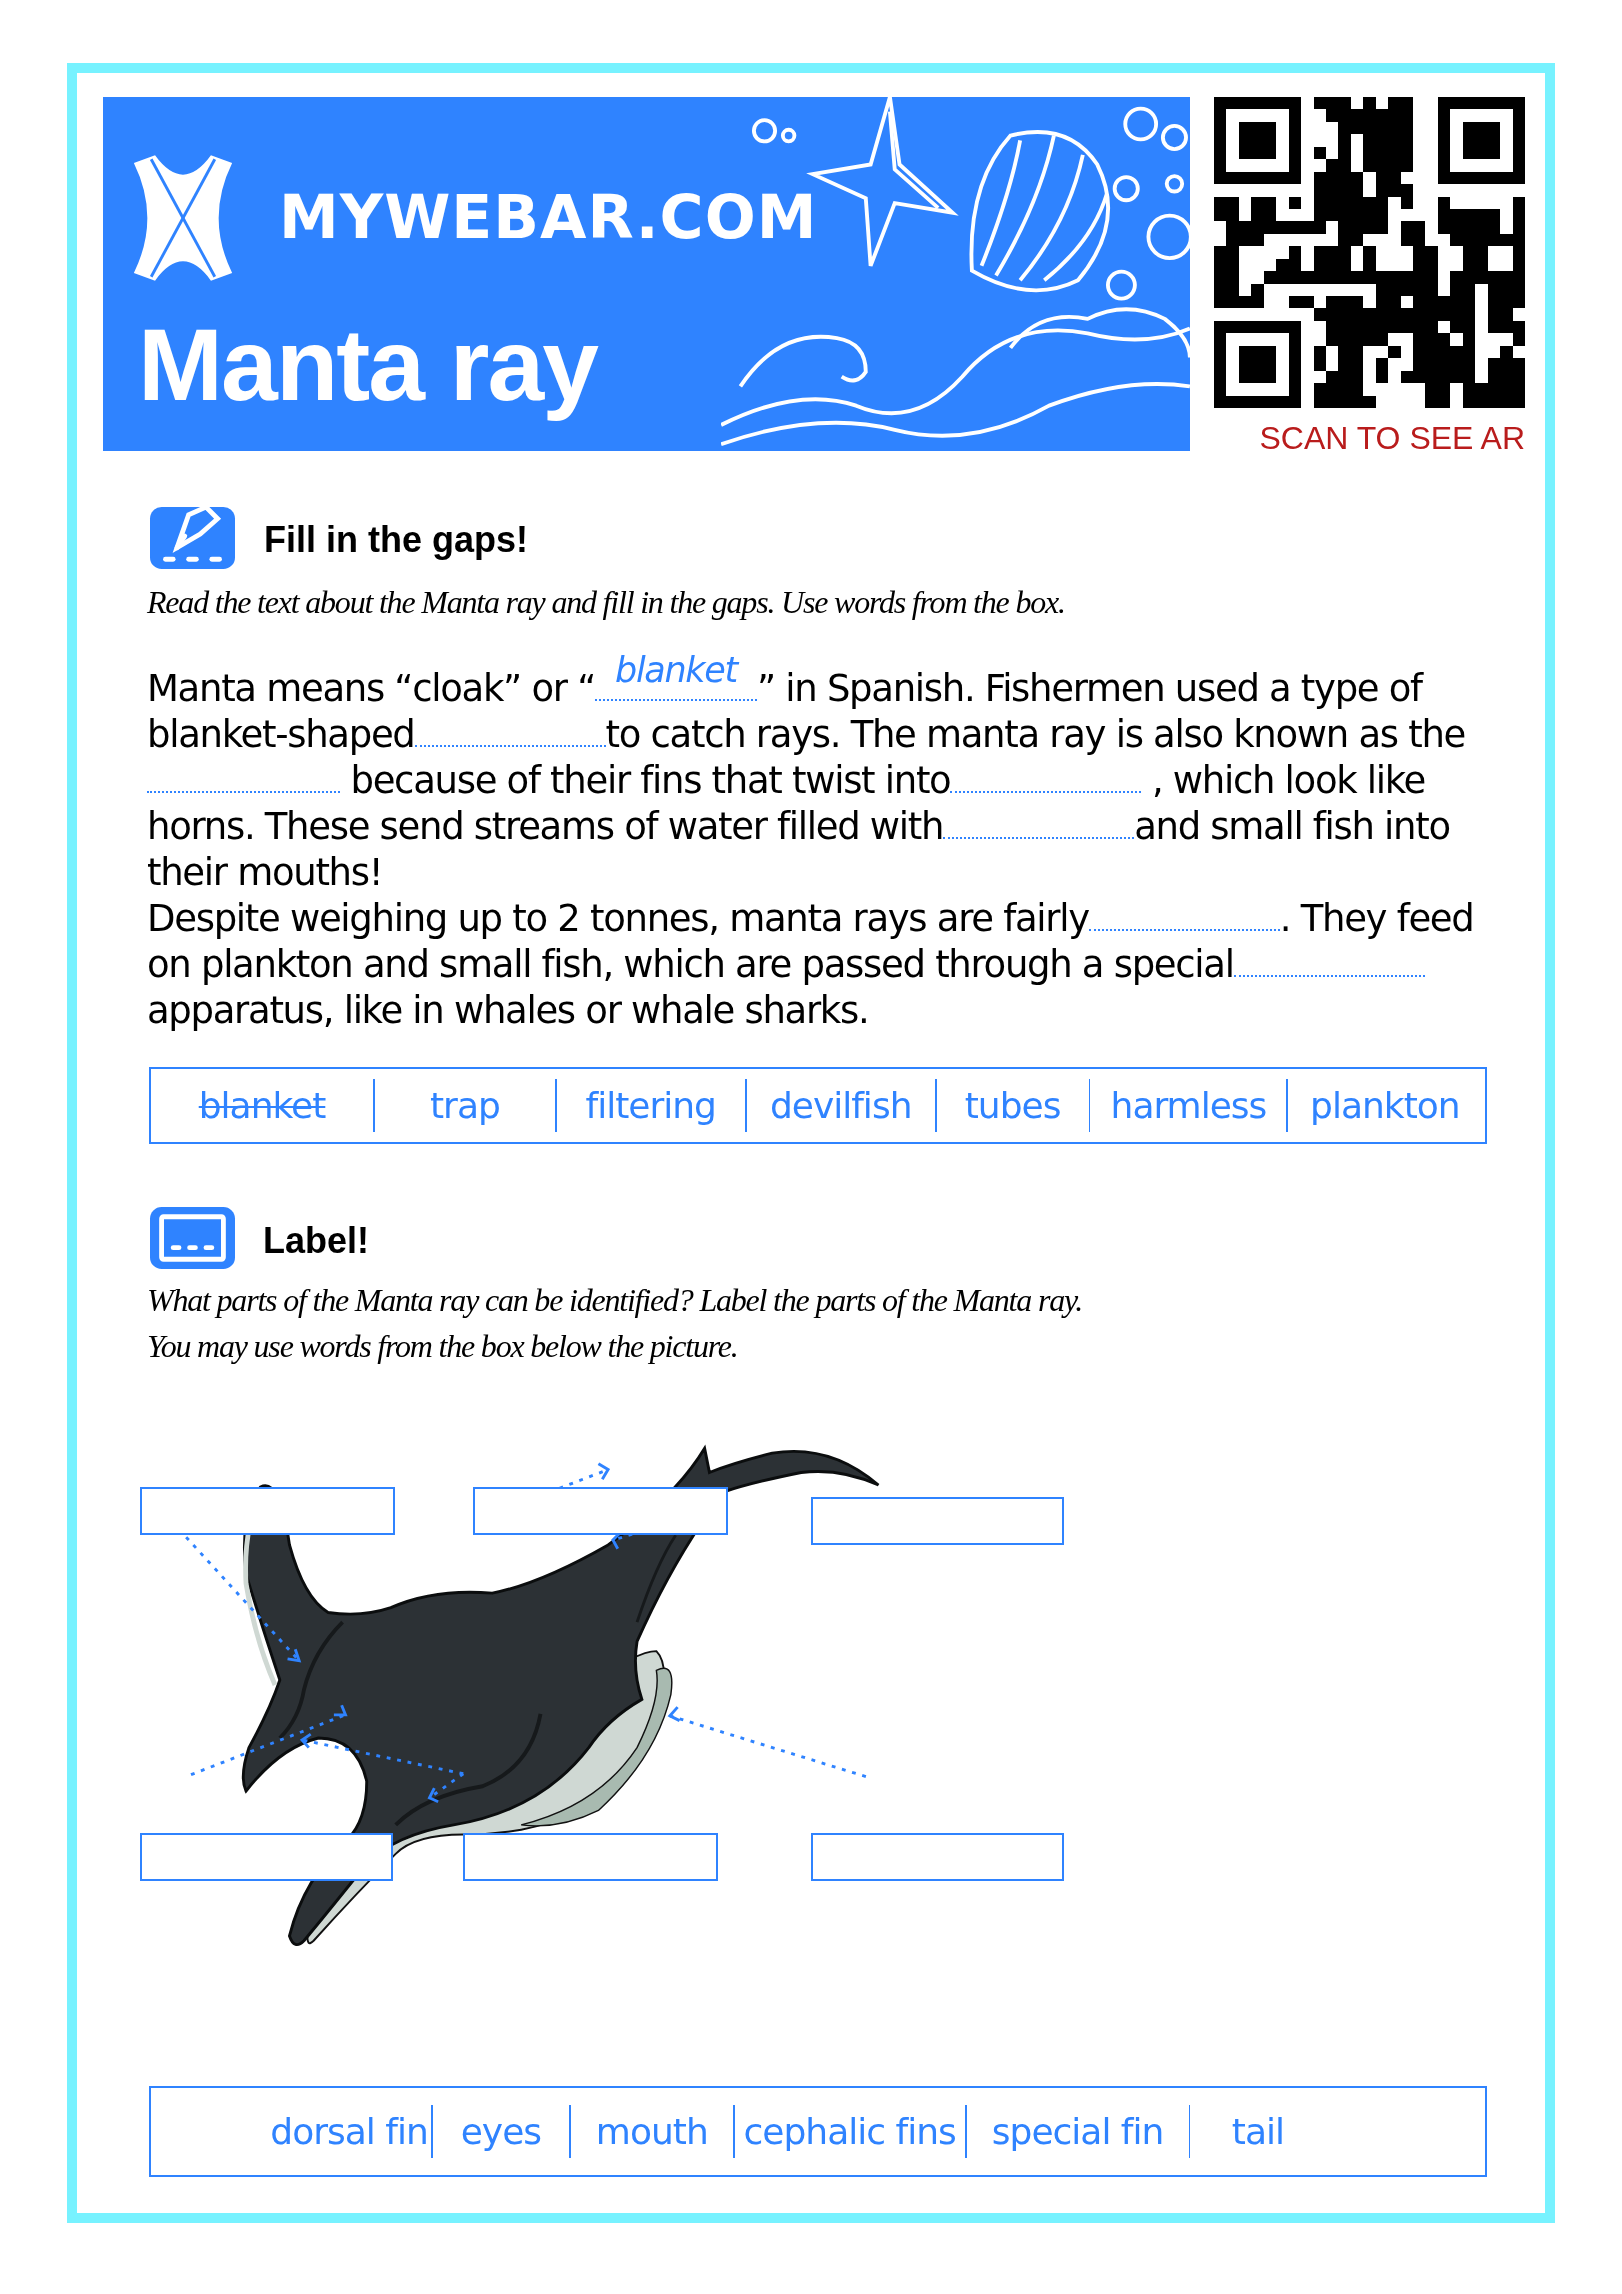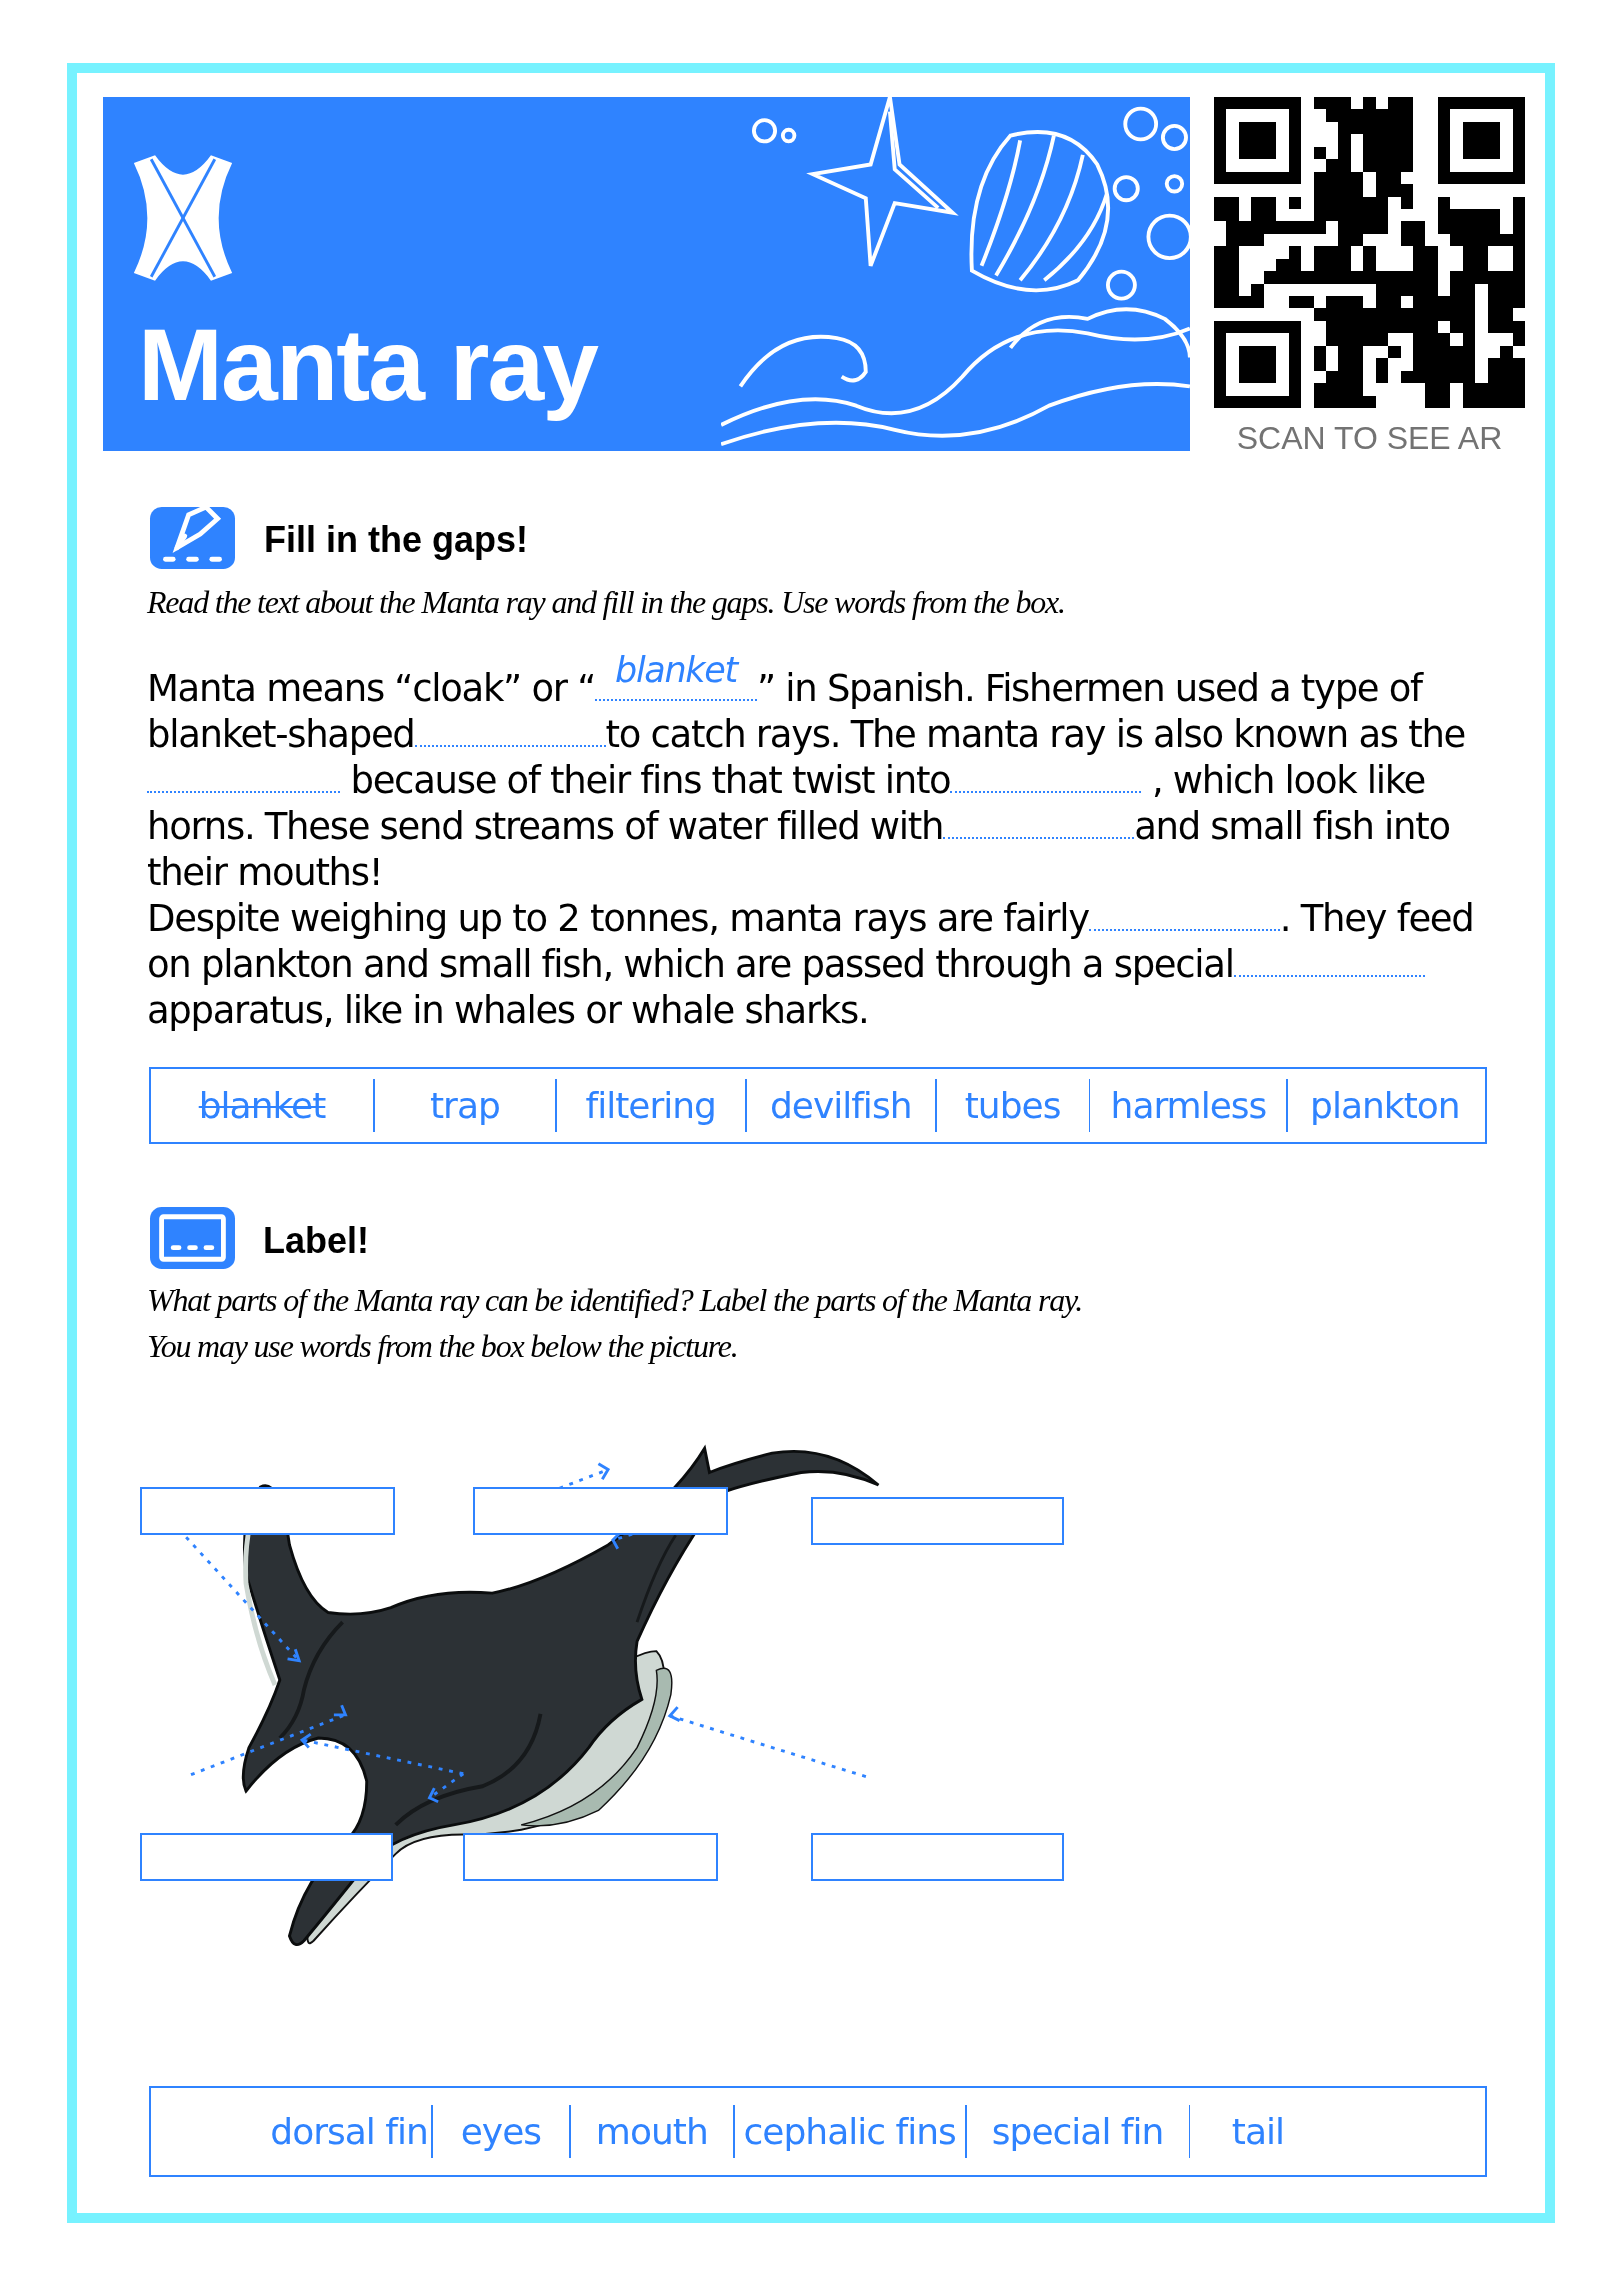--- a/index.html
+++ b/index.html
@@ -4,21 +4,21 @@
 <style>
   html, body { margin:0; padding:0; background:#ffffff; }
   body { width:1622px; height:2294px; position:relative; overflow:hidden; font-family:"Liberation Sans", sans-serif; color:#000; }
   .frame { position:absolute; left:67px; top:63px; width:1468px; height:2140px; border:10.6px solid #77F2FF; }
   .banner { position:absolute; left:103px; top:97px; width:1087px; height:354px; background:#2F83FF; overflow:hidden; }
   .logo-mark { position:absolute; left:27px; top:58px; width:106px; height:126px; }
   .brand { position:absolute; left:176px; top:85px; color:#fff; font-size:60px; font-weight:bold; letter-spacing:1px; font-family:"DejaVu Sans", sans-serif; }
   .title { position:absolute; left:35px; top:210px; color:#ffffff; font-size:102px; font-weight:bold; letter-spacing:-1.9px; font-family:"Liberation Sans", sans-serif; }
   .deco { position:absolute; left:618px; top:0; width:469px; height:354px; }
   .qr { position:absolute; left:1214px; top:97px; width:311px; height:311px; }
-  .qr-caption { position:absolute; left:1214px; top:420px; width:311px; text-align:center; font-size:32px; color:#737373; }
+  .qr-caption { position:absolute; left:1214px; top:420px; width:311px; text-align:right; font-size:32px; color:#b91c1c; }
   .sec-icon { position:absolute; width:85px; height:62px; background:#2F83FF; border-radius:11.6px; }
   .sec-title { position:absolute; font-size:36px; font-weight:bold; }
   .instr { position:absolute; font-size:32px; font-style:italic; line-height:46px; font-family:Liberation Serif, serif; letter-spacing:-1.2px; transform-origin:left top; }
   .body-text { position:absolute; left:147px; top:666px; width:1332px; font-size:37px; line-height:46px; font-family:"DejaVu Sans", sans-serif; letter-spacing:-1.3px; }
   .gap { display:inline-block; width:191px; border-bottom:2.9px dotted #2F83FF; height:29px; vertical-align:baseline; position:relative; }
   .gap.filled { text-align:center; }
   .gap .ans { position:absolute; left:0; right:0; bottom:5.8px; color:#2F83FF; font-style:italic; font-size:35px; text-align:center; }
   .wordbox { position:absolute; border:2.9px solid #2F83FF; display:flex; align-items:center; color:#2F83FF; font-size:36px; font-family:"DejaVu Sans", sans-serif; letter-spacing:-1px; }
   .wordbox .w { text-align:center; }
   .wordbox .sep { width:1.9px; height:53px; background:#2F83FF; }
@@ -30,20 +30,21 @@
 <body>
 
 <div class="frame"></div>
 
 <div class="banner">
   <svg class="logo-mark" viewBox="0 0 110 130">
     <path d="M4 8 L26 0 Q55 40 84 0 L106 8 Q78 65 106 122 L84 130 Q55 90 26 130 L4 122 Q32 65 4 8 Z" fill="#fff"></path>
     <line x1="22" y1="4" x2="88" y2="126" stroke="#2F83FF" stroke-width="3"></line>
     <line x1="88" y1="4" x2="22" y2="126" stroke="#2F83FF" stroke-width="3"></line>
   </svg>
+  <div class="brand">MYWEBAR.COM</div>
   <div class="title">Manta ray</div>
   <svg class="deco" viewBox="0 0 486 367" fill="none" stroke="#fff" stroke-width="4">
 
     <path d="M175 0 L185 70 L240 120 L180 110 L155 175 L150 105 L95 80 L155 70 Z"></path>
     <path d="M175 15 L180 75 L225 115"></path>
 
     <path d="M260 180 Q255 90 300 40 Q360 25 390 70 Q420 130 370 190 Q320 215 260 180 Z"></path>
     <path d="M270 175 Q300 100 310 45"></path>
       <path d="M285 185 Q330 110 345 40"></path>
       <path d="M310 190 Q360 130 375 60"></path>

